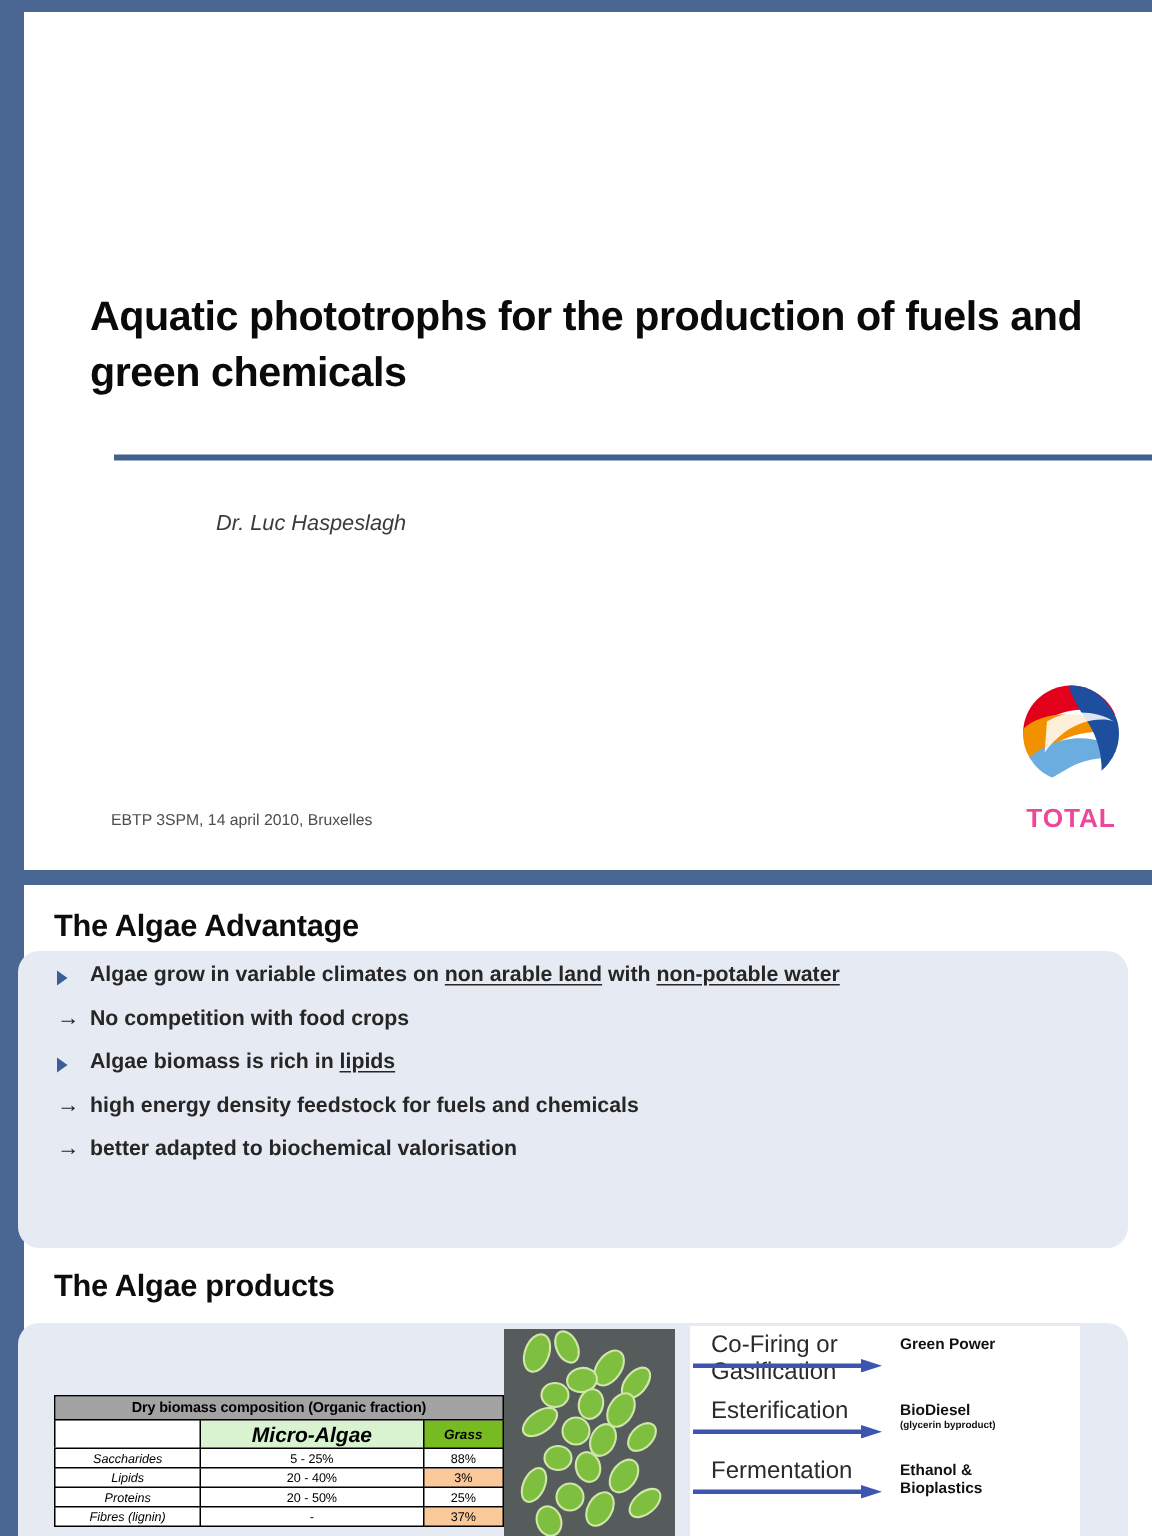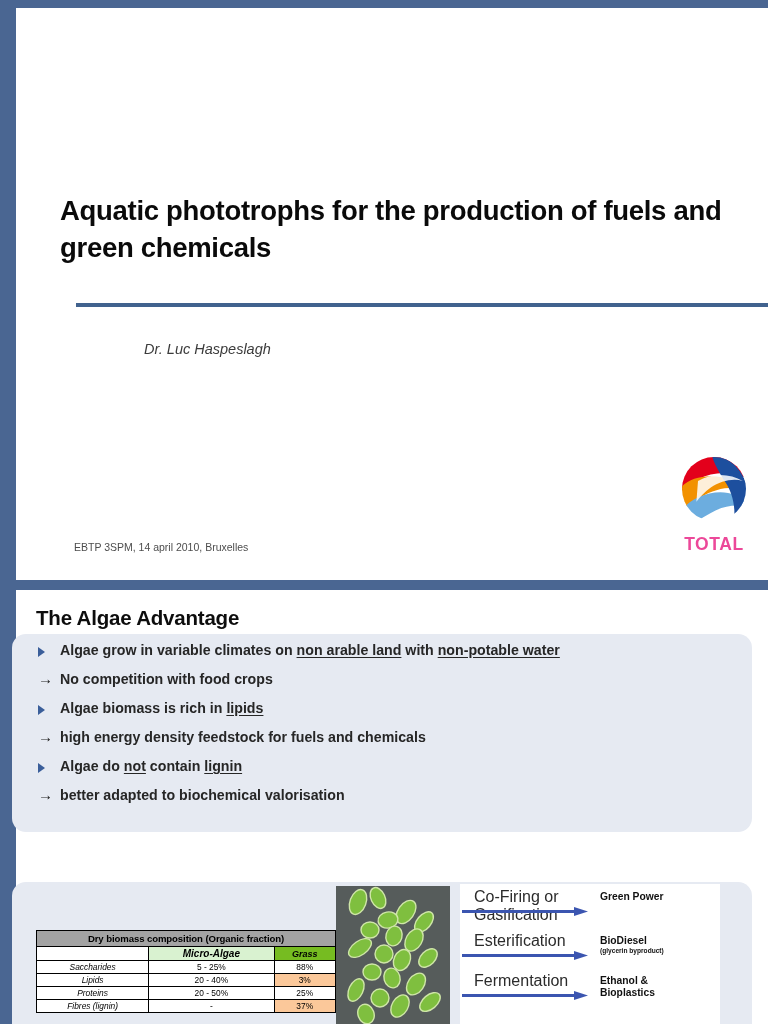--- a/index.html
+++ b/index.html
@@ -89,21 +89,21 @@
   }
   .comp-table td, .comp-table th {
     border: 1px solid #000; padding: 1px 2px; text-align: center;
     font-weight: normal; color: #000;
   }
   .comp-table .title-cell {
     font-weight: bold; font-size: 9.6px; background: #a3a3a3;
     padding: 2px 16px; letter-spacing: -0.1px;
   }
   .comp-table .hdr-micro {
-    background: #d9f2d0; font-weight: bold; font-style: italic; font-size: 10px; margin-top: 46px;
+    background: #d9f2d0; font-weight: bold; font-style: italic; font-size: 14px; margin-top: 46px;
   }
   .comp-table .hdr-grass {
     background: #76bc21; font-weight: bold; font-style: italic; font-size: 9px;
   }
   .comp-table .rowlab {
     font-style: italic; text-align: center; background: #fff;
   }
   .comp-table .hl { background: #fbc89a; }
   .comp-table .blank-hdr { background: #ffffff; border-left: none; }
 
@@ -187,29 +187,26 @@
         </div>
         <div class="brow">
           <span class="bmark"><span class="tri"></span></span>
           <span class="btext"><span>Algae biomass is rich in </span><u>lipids</u></span>
         </div>
         <div class="brow">
           <span class="bmark"><span class="arw">→</span></span>
           <span class="btext"><span>high energy density feedstock for fuels and chemicals</span></span>
         </div>
         <div class="brow">
-          <span class="bmark"><span class="tri"></span></span>
-          <span class="btext"><span>Algae do </span><u>not</u><span> contain </span><u>lignin</u></span>
-        </div>
-        <div class="brow">
           <span class="bmark"><span class="arw">→</span></span>
           <span class="btext"><span>better adapted to biochemical valorisation</span></span>
         </div>
       </div>
 
+    <div class="sec-head head-products">The Algae products</div>
 
     <div class="panel panel-products"></div>
 
     <table class="comp-table" id="comp-table">
         <tbody>
           <tr>
             <td class="title-cell" colspan="3">Dry biomass composition (Organic fraction)</td>
           </tr>
           <tr>
             <td class="blank-hdr"></td>

